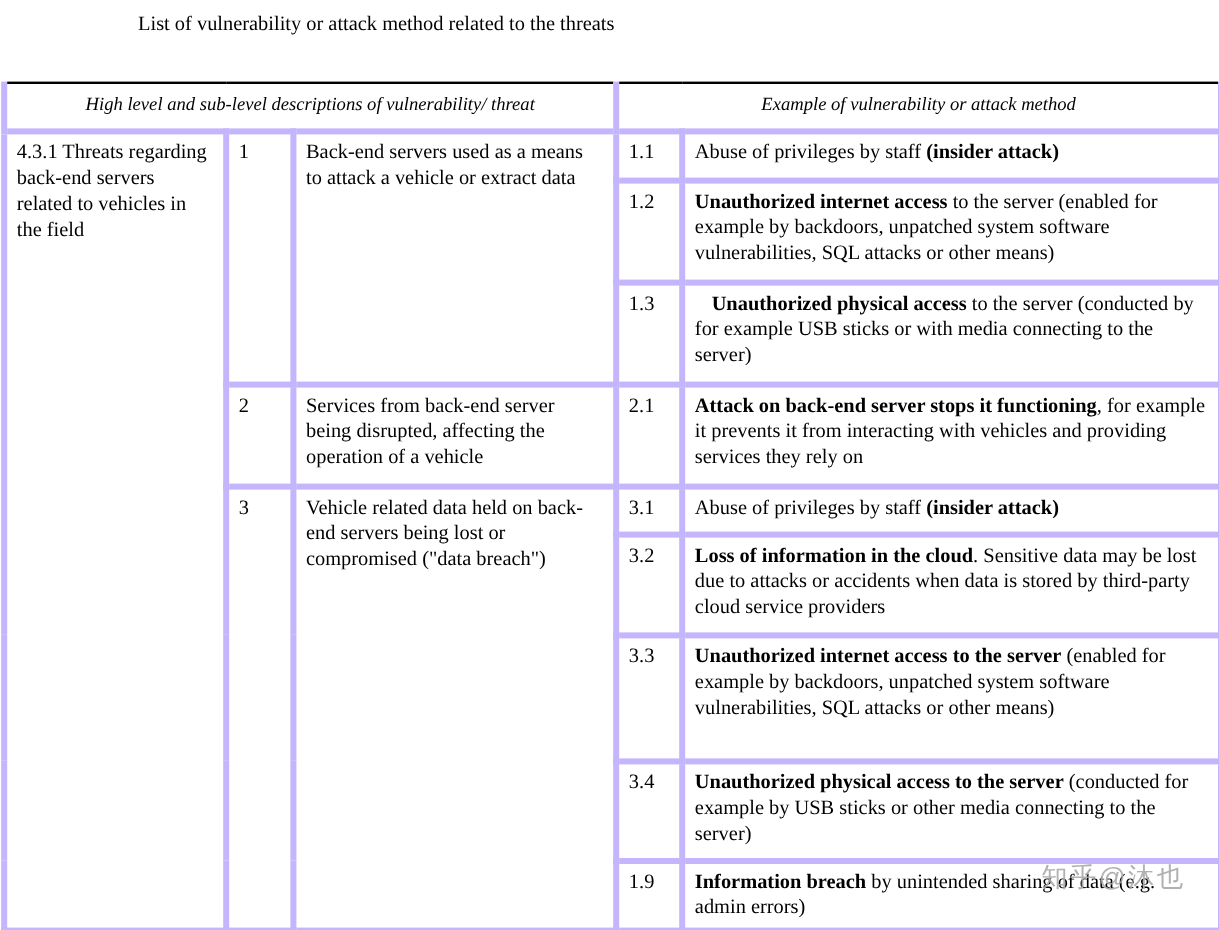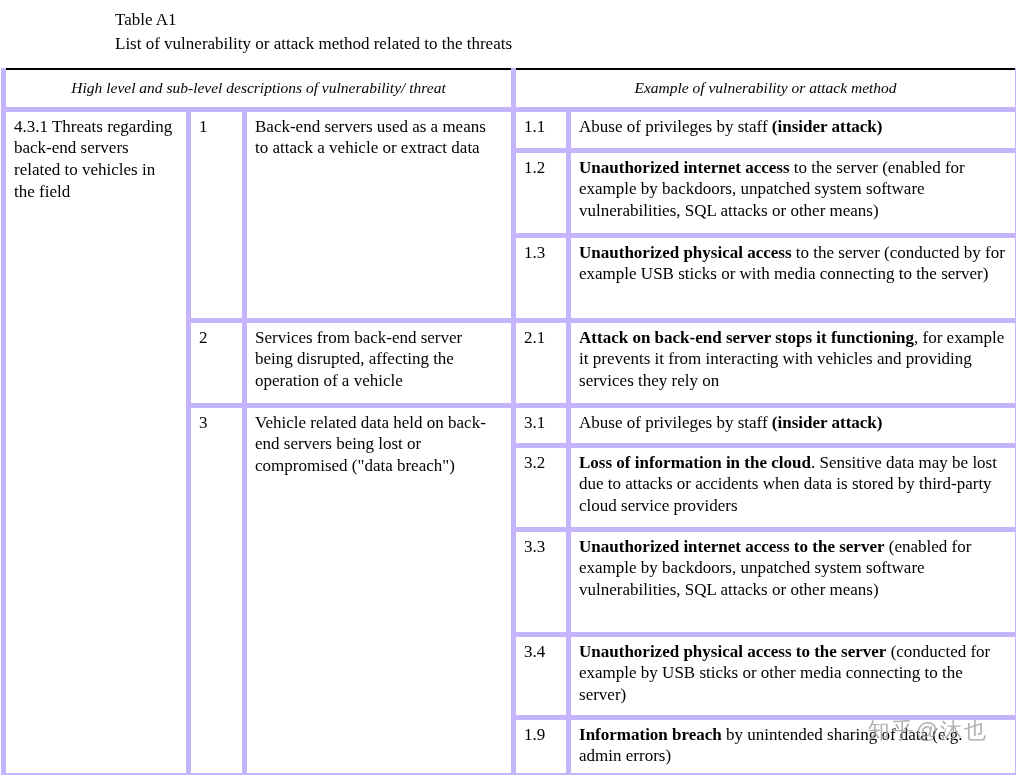--- a/index.html
+++ b/index.html
@@ -68,21 +68,20 @@
     letter-spacing: 2px;
     pointer-events: none;
   }
 </style>
 </head>
 <body>
 
 <div class="page">
 
   <div class="title-block">
-    <div class="title-label">Table A1</div>
     <div class="title-caption">List of vulnerability or attack method related to the threats</div>
   </div>
 
   <table class="threats">
     <colgroup>
       <col style="width:185px">
       <col style="width:56px">
       <col style="width:269px">
       <col style="width:55px">
       <col style="width:449px">
@@ -100,21 +99,21 @@
         <td rowspan="3">Back-end servers used as a means to attack a vehicle or extract data</td>
         <td class="exnum-cell">1.1</td>
         <td class="extext-cell"><span>Abuse of privileges by staff </span><span style="font-weight: bold;">(insider attack)</span></td>
       </tr>
       <tr style="height:85px">
         <td class="exnum-cell">1.2</td>
         <td class="extext-cell"><span style="font-weight: bold;">Unauthorized internet access</span><span> to the server (enabled for example by backdoors, unpatched system software vulnerabilities, SQL attacks or other means)</span></td>
       </tr>
       <tr style="height:85px">
         <td class="exnum-cell">1.3</td>
-        <td class="extext-cell"><span style="font-weight: bold;">Unauthorized physical access</span><span> to the server (conducted by for example USB sticks or with media connecting to the server)</span></td>
+        <td class="extext-cell"><span style="font-weight: bold; margin-left: 14px;">Unauthorized physical access</span><span> to the server (conducted by for example USB sticks or with media connecting to the server)</span></td>
       </tr>
       <tr style="height:85px">
         <td class="num-cell">2</td>
         <td>Services from back-end server being disrupted, affecting the operation of a vehicle</td>
         <td class="exnum-cell">2.1</td>
         <td class="extext-cell"><span style="font-weight: bold;">Attack on back-end server stops it functioning</span><span>, for example it prevents it from interacting with vehicles and providing services they rely on</span></td>
       </tr>
       <tr style="height:40px">
         <td class="num-cell" rowspan="5">3</td>
         <td rowspan="5">Vehicle related data held on back-end servers being lost or compromised ("data breach")</td>

